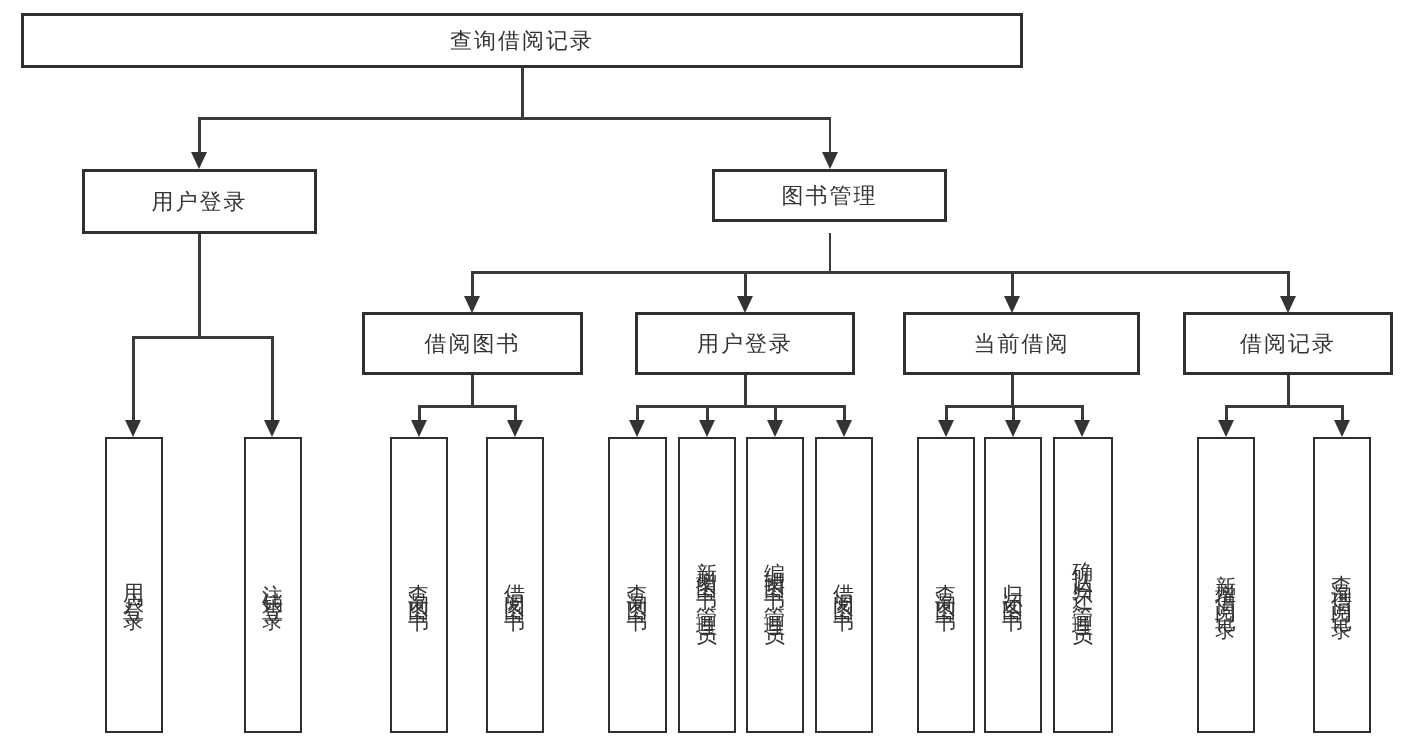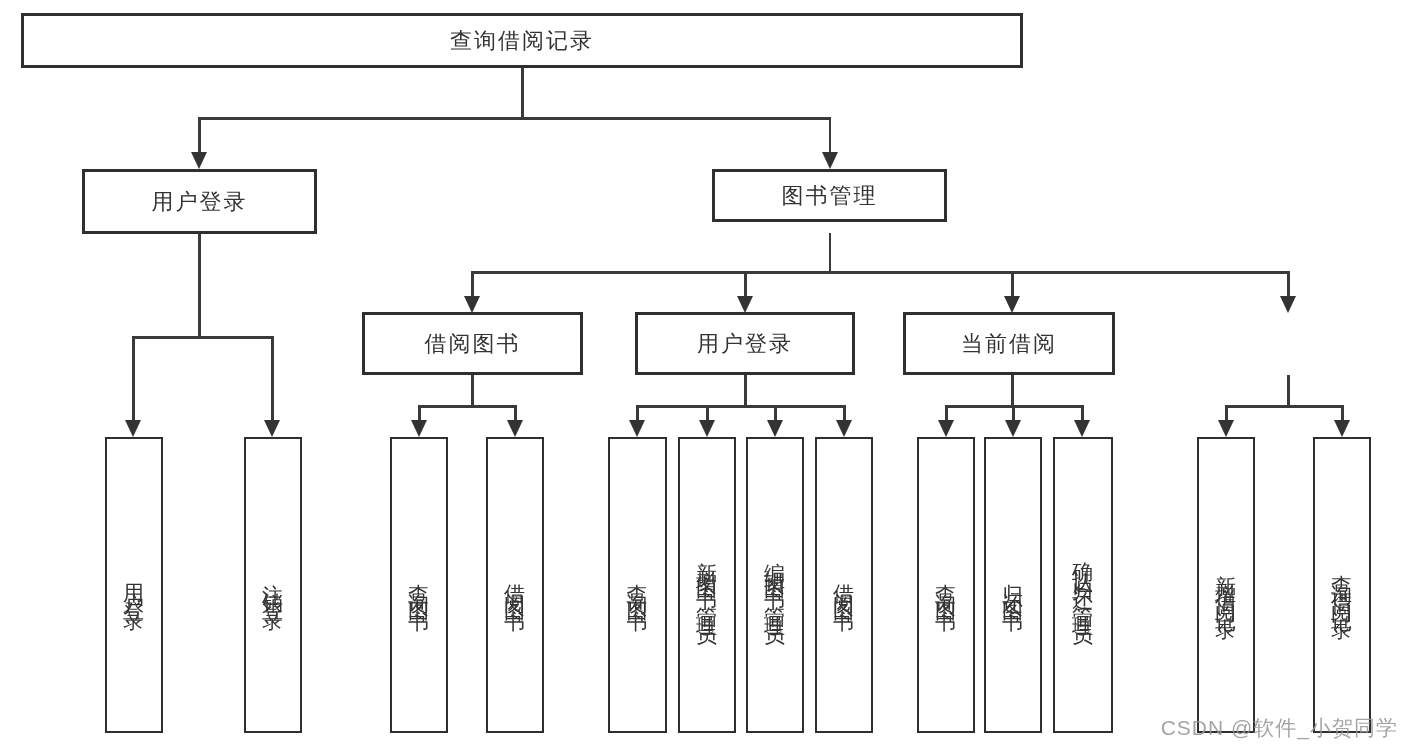--- a/index.html
+++ b/index.html
@@ -68,22 +68,25 @@
   <div class="box" style="left:712px;top:169px;width:235px;height:53px">
     <span class="hlabel">图书管理</span>
   </div>
 
   <div class="box" style="left:362px;top:312px;width:221px;height:63px">
     <span class="hlabel">借阅图书</span>
   </div>
   <div class="box" style="left:635px;top:312px;width:220px;height:63px">
     <span class="hlabel">用户登录</span>
   </div>
-  <div class="box" style="left:903px;top:312px;width:212px;height:63px">
+  <div class="box" style="left:903px;top:312px;width:237px;height:63px">
     <span class="hlabel">当前借阅</span>
+  </div>
+  <div class="box" style="left:1183px;top:312px;width:210px;height:63px">
+    <span class="hlabel">借阅记录</span>
   </div>
 
   <div class="box vbox" style="left:105px;top:437px;width:58px;height:296px">
     <span class="vtext">用户登录</span>
   </div>
   <div class="box vbox" style="left:244px;top:437px;width:58px;height:296px">
     <span class="vtext">注销登录</span>
   </div>
 
   <div class="box vbox" style="left:390px;top:437px;width:58px;height:296px">
@@ -175,15 +178,14 @@
   <div class="arrow" style="left:1005px;top:420px"></div>
   <div class="arrow" style="left:1074px;top:420px"></div>
 
   <div class="vline" style="left:1287px;top:375px;height:32px"></div>
   <div class="hline" style="left:1225px;top:405px;width:118px"></div>
   <div class="vline" style="left:1225px;top:405px;height:16px"></div>
   <div class="vline" style="left:1341px;top:405px;height:16px"></div>
   <div class="arrow" style="left:1218px;top:420px"></div>
   <div class="arrow" style="left:1334px;top:420px"></div>
 
-  <div class="watermark">CSDN @软件_小贺同学</div>
 
 </div>
 
 </body></html>

